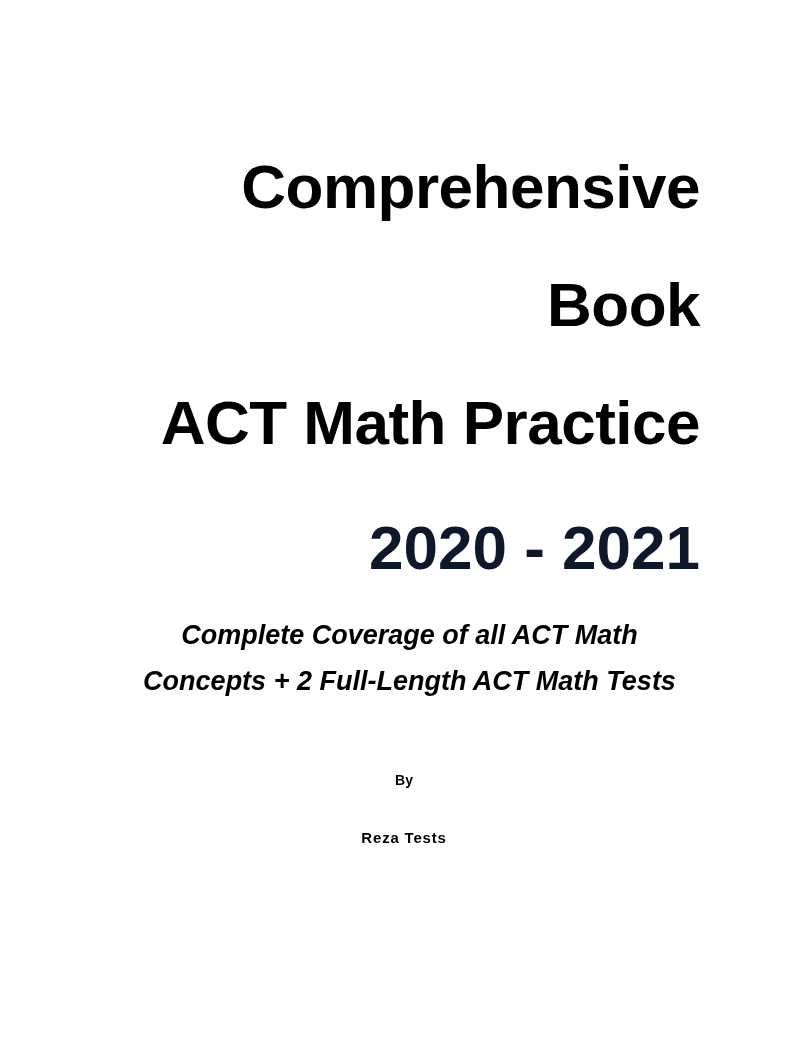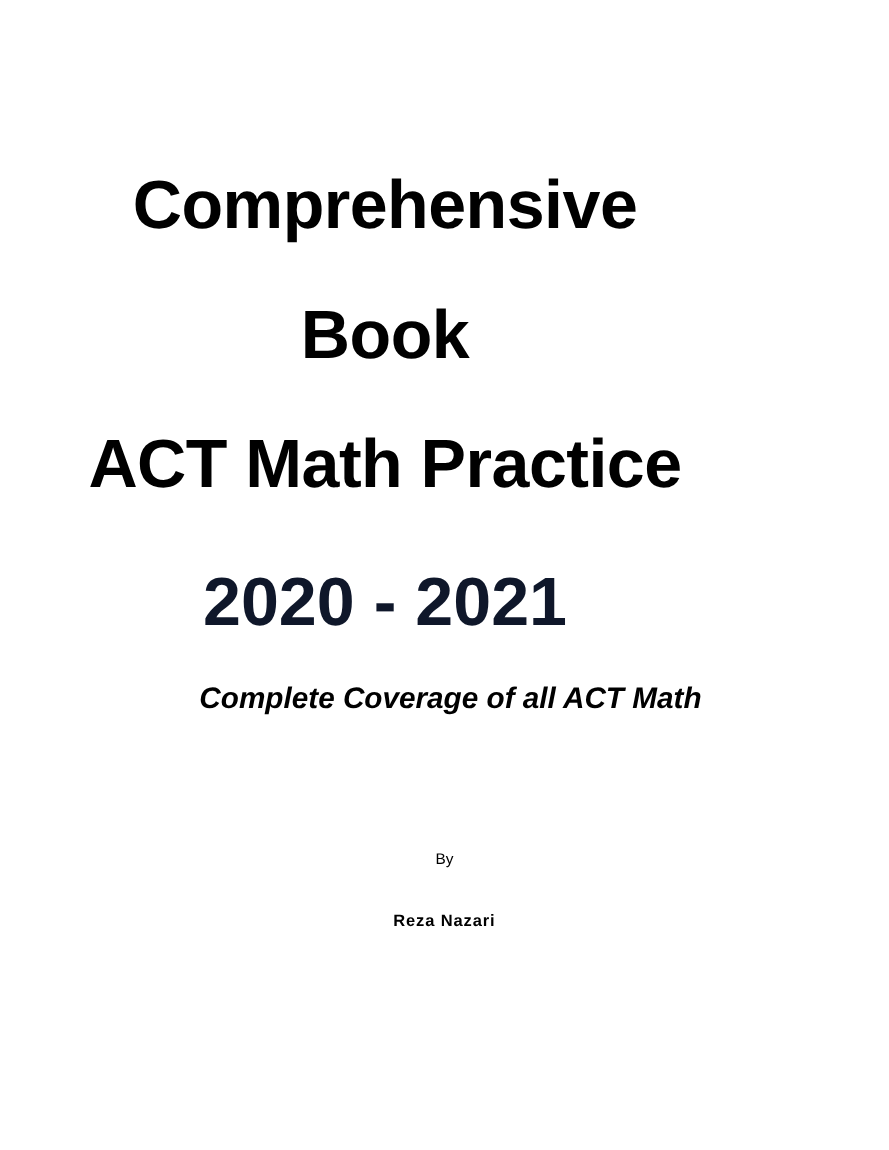--- a/index.html
+++ b/index.html
@@ -19,21 +19,21 @@
     width: 808px;
     height: 1045px;
     background: #ffffff;
     box-sizing: border-box;
   }
   .title-block {
     position: absolute;
     top: 128px;
     left: 0;
     width: 700px;
-    text-align: center;
+    text-align: right;
   }
   .title-line {
     font-family: "Liberation Sans", sans-serif;
     font-weight: bold;
     font-size: 62px;
     line-height: 118px;
     letter-spacing: -0.5px;
     color: #000000;
   }
   .year-line {
@@ -63,21 +63,21 @@
   }
   .byline-block {
     position: absolute;
     top: 770px;
     left: 0;
     width: 808px;
     text-align: center;
   }
   .by-label {
     font-family: "Liberation Sans", sans-serif;
-    font-weight: normal;
+    font-weight: bold;
     font-size: 14px;
     line-height: 20px;
     color: #000000;
   }
   .author-name {
     font-family: "Liberation Sans", sans-serif;
     font-weight: bold;
     font-size: 15px;
     line-height: 20px;
     letter-spacing: 0.8px;
@@ -92,20 +92,21 @@
 
   <div class="title-block">
     <div class="title-line">Comprehensive</div>
     <div class="title-line">Book</div>
     <div class="title-line">ACT Math Practice</div>
     <div class="year-line">2020 - 2021</div>
   </div>
 
   <div class="subtitle-block">
     <div class="subtitle-line">Complete Coverage of all ACT Math</div>
+    <div class="subtitle-line">Concepts + 2 Full-Length ACT Math Tests</div>
   </div>
 
   <div class="byline-block">
     <div class="by-label">By</div>
-    <div class="author-name">Reza Nazari</div>
+    <div class="author-name">Reza Tests</div>
   </div>
 
 </div>
 
 </body></html>

